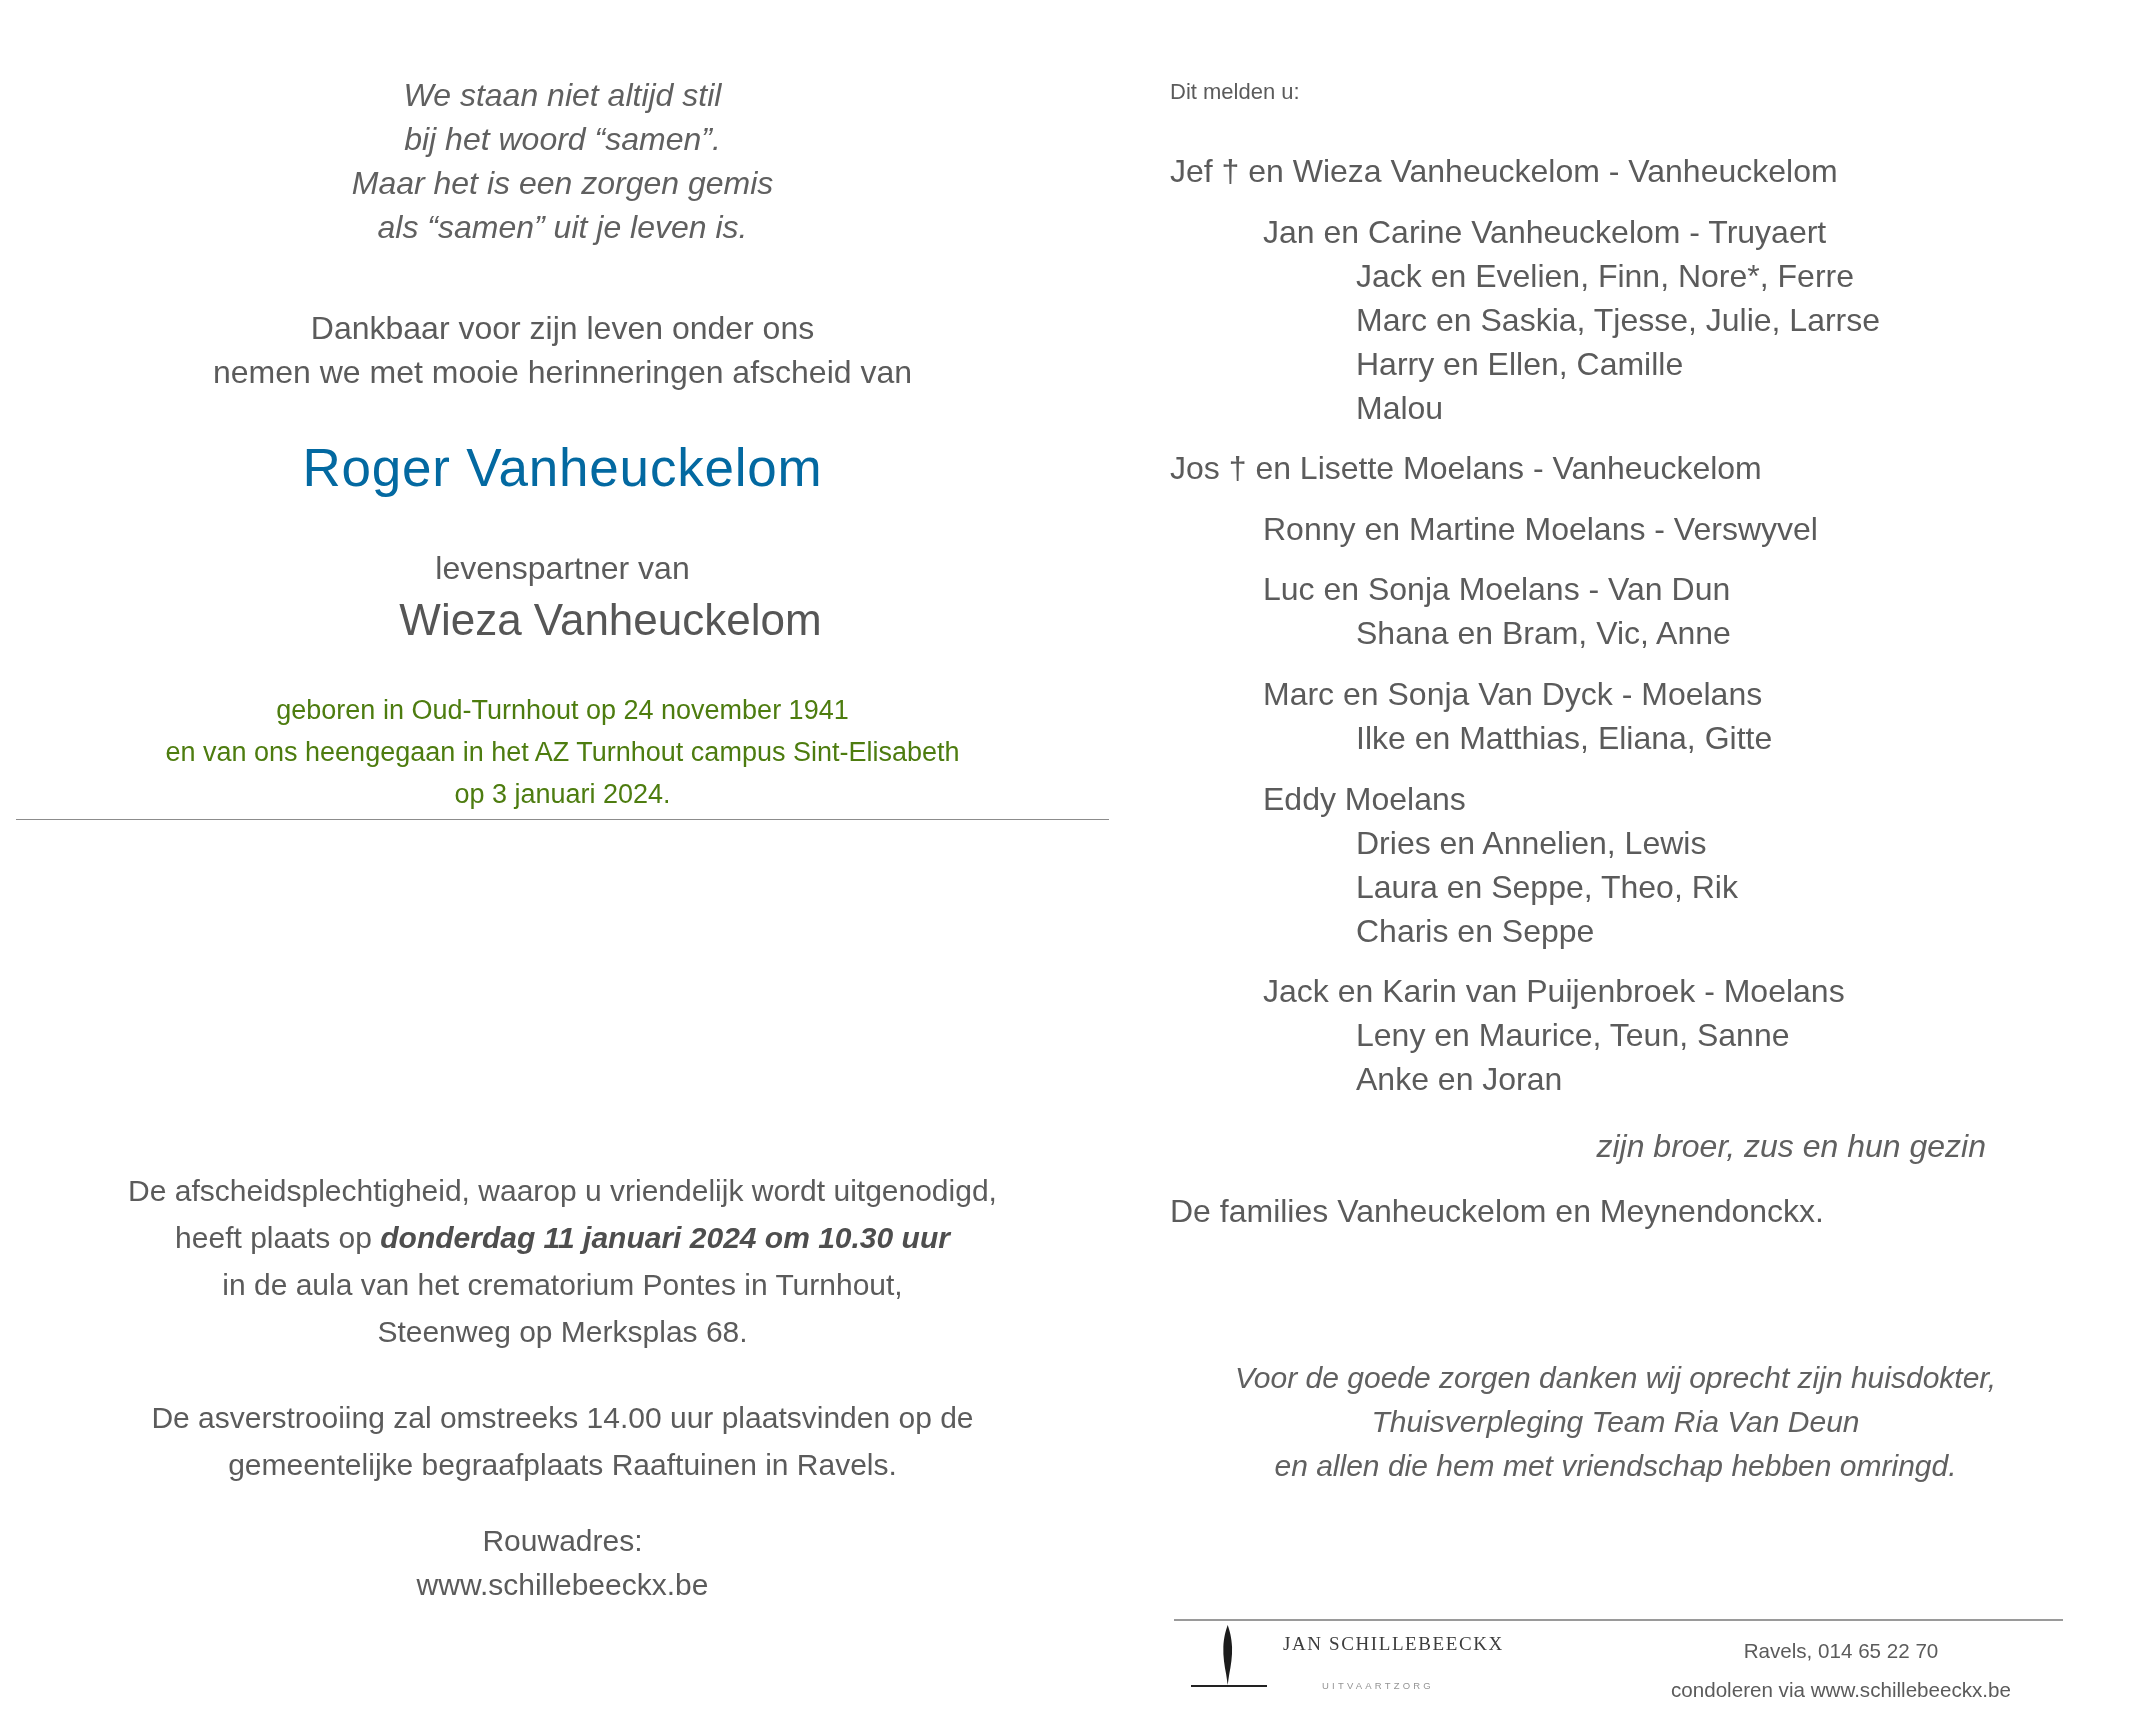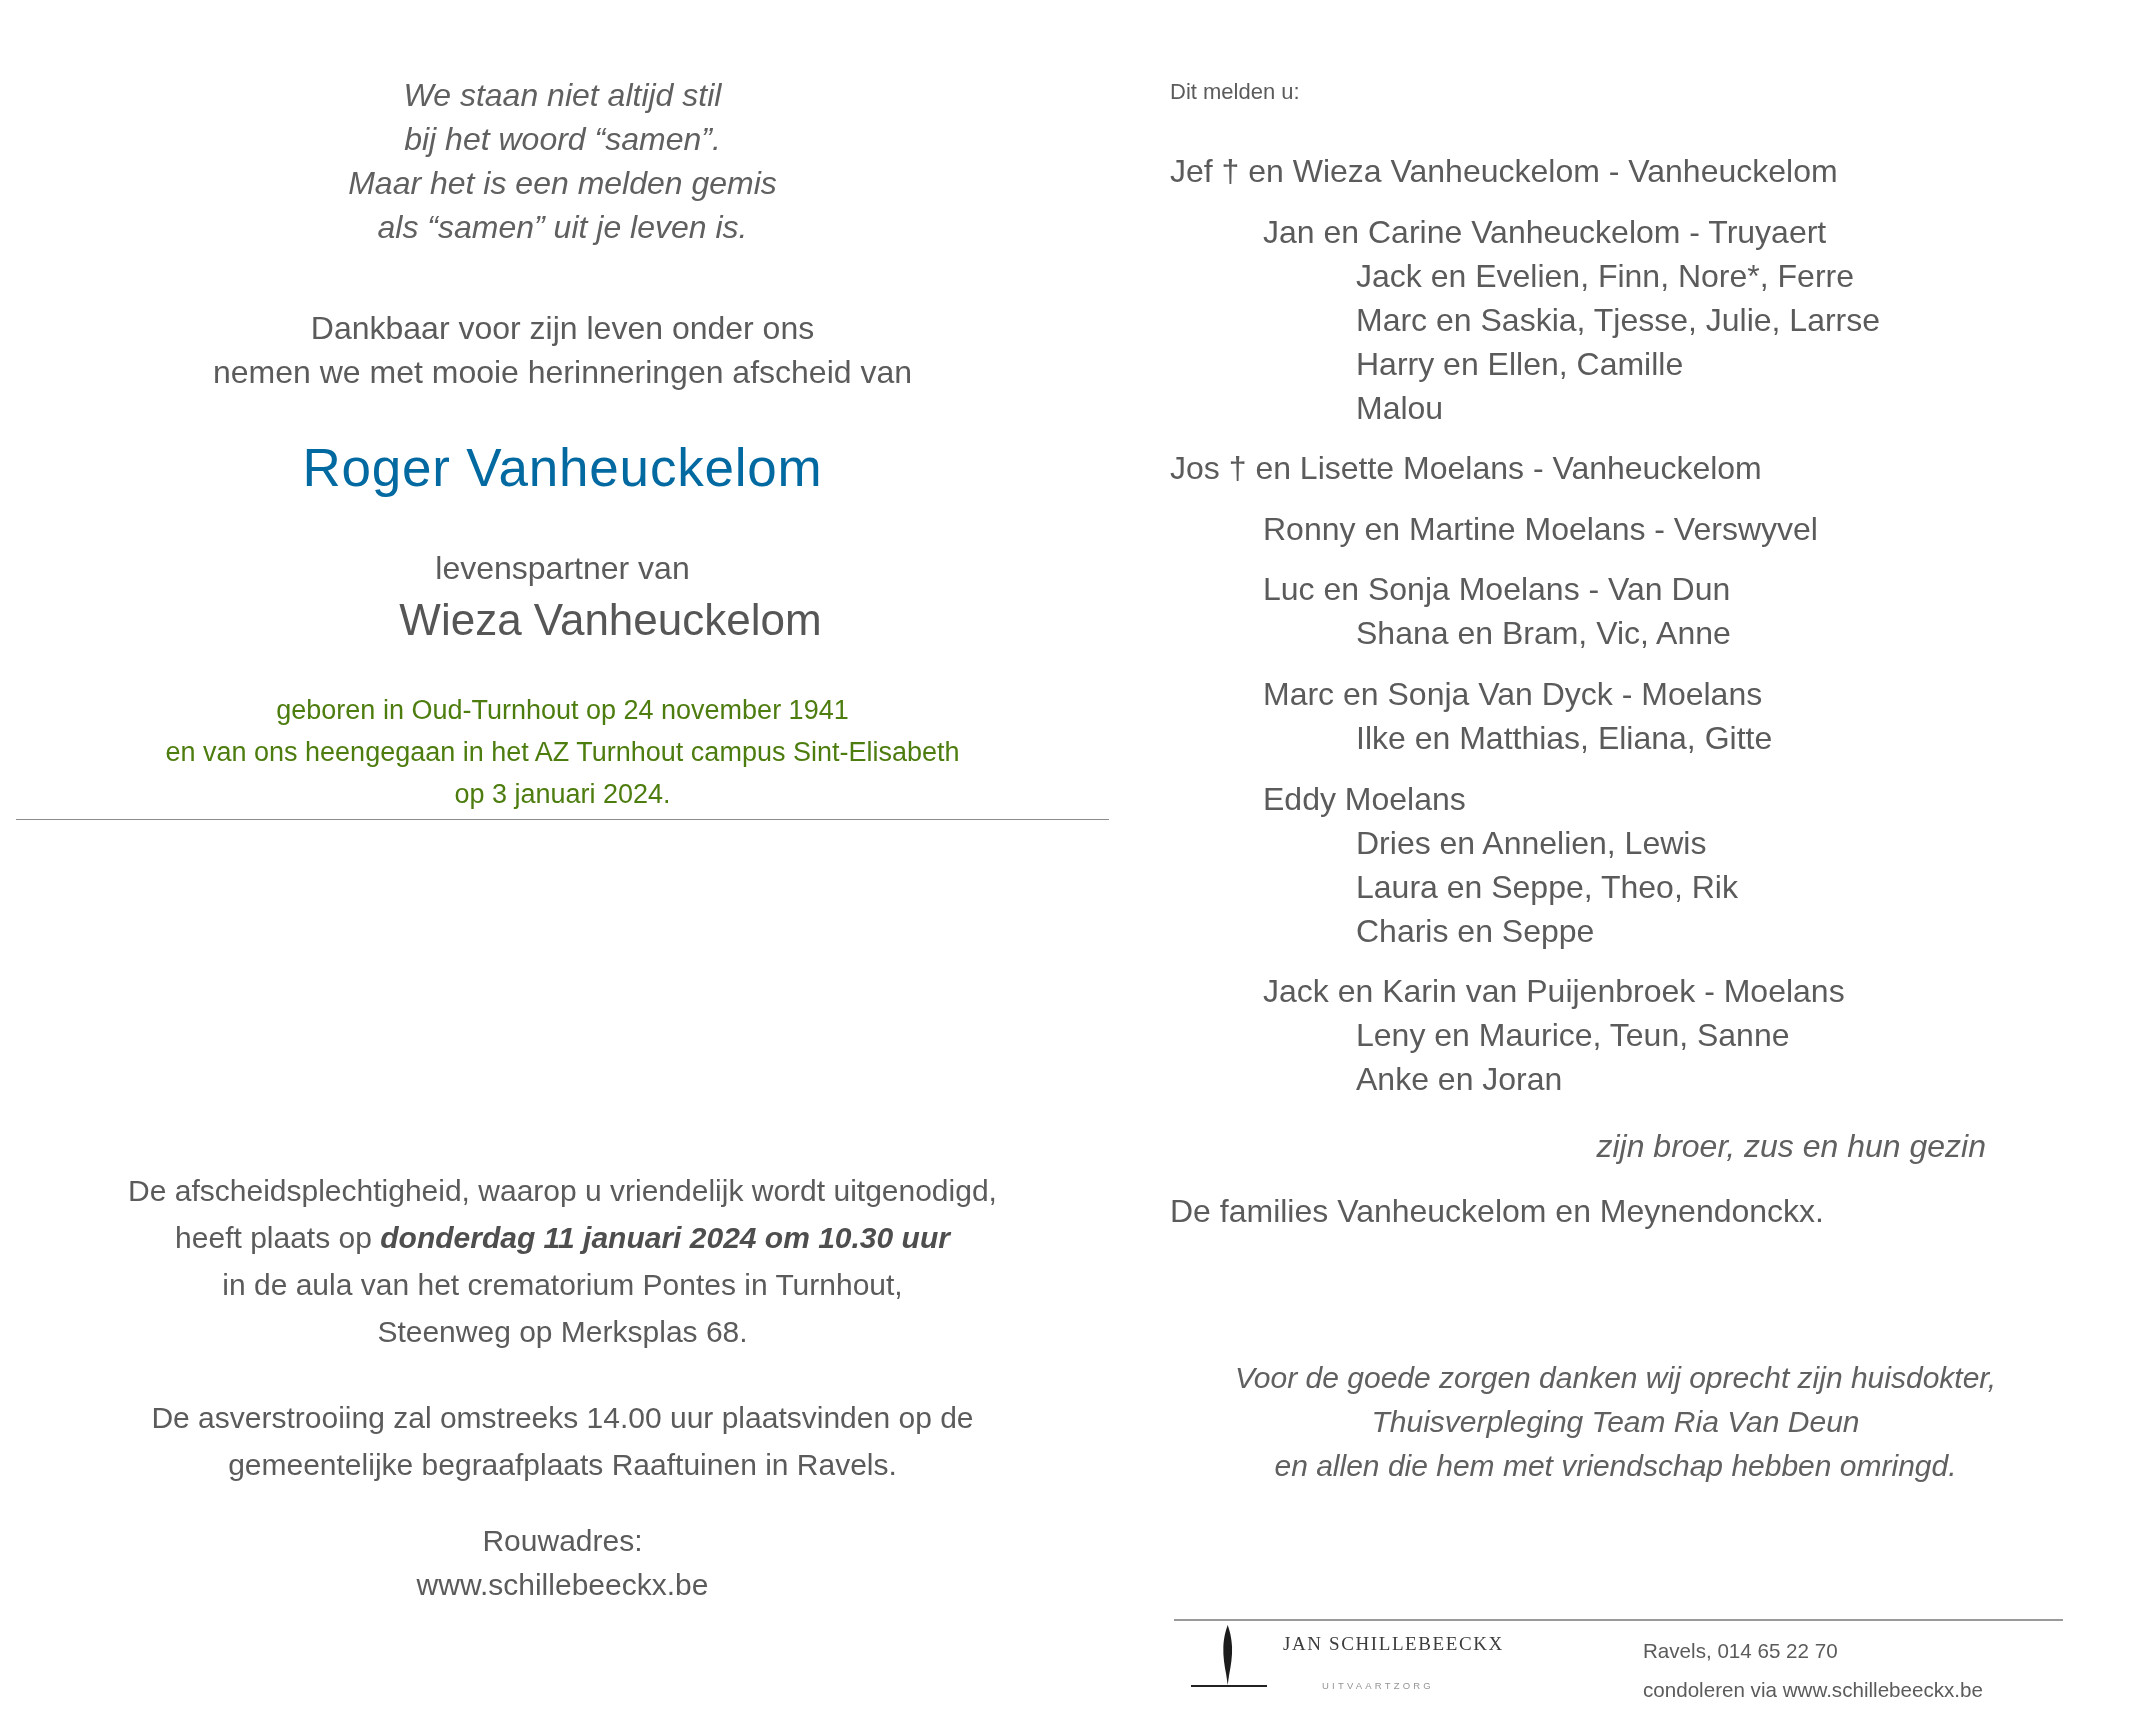--- a/index.html
+++ b/index.html
@@ -57,34 +57,34 @@
     position:absolute;left:1283px;top:1633px;width:190px;text-align:center;
     font-family:"Liberation Serif","DejaVu Serif",serif;
     font-size:19px;letter-spacing:1.6px;color:#3d3d3d;white-space:nowrap;
   }
   .brand-sub{
     position:absolute;left:1283px;top:1680px;width:190px;text-align:center;
     font-size:9.5px;letter-spacing:3.2px;color:#949494;white-space:nowrap;
   }
   .contact{
     position:absolute;left:1643px;top:1631px;width:396px;
-    text-align:left;font-size:20.6px;line-height:39px;color:#5b5b5b;
+    text-align:center;font-size:20.6px;line-height:39px;color:#5b5b5b;
   }
 </style>
 </head>
 <body>
 
 <div>
 
   <section class="page page-left">
 
     <div class="poem">
       <div>We staan niet altijd stil</div>
       <div>bij het woord “samen”.</div>
-      <div>Maar het is een melden gemis</div>
+      <div>Maar het is een zorgen gemis</div>
       <div>als “samen” uit je leven is.</div>
     </div>
 
     <div class="intro">
       <div>Dankbaar voor zijn leven onder ons</div>
       <div>nemen we met mooie herinneringen afscheid van</div>
     </div>
 
     <h1 class="deceased-name">Roger Vanheuckelom</h1>
 

